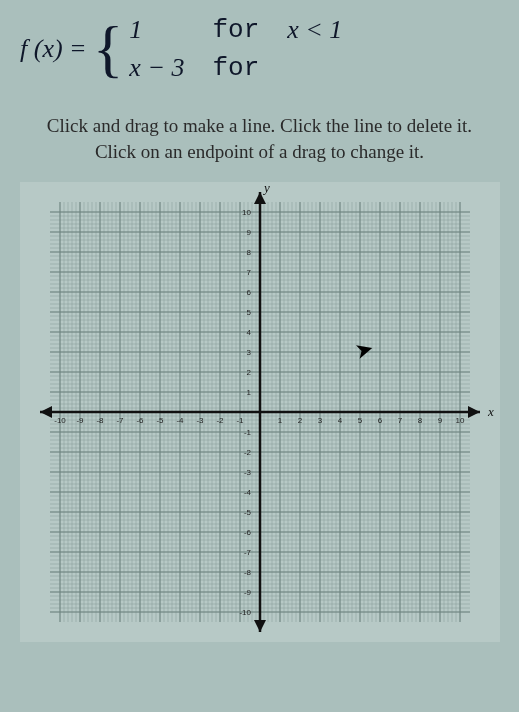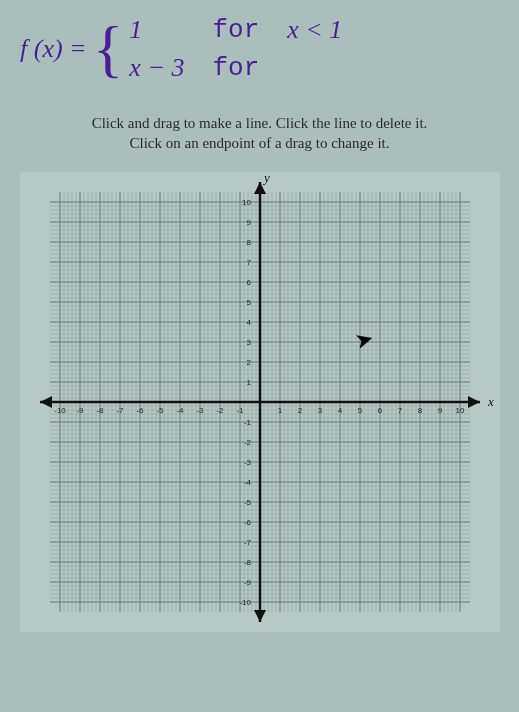--- a/index.html
+++ b/index.html
@@ -11,41 +11,41 @@
     color: #1a1a1a;
     padding: 15px 20px;
     overflow: hidden;
   }
   .equation {
     font-size: 26px;
     display: flex;
     align-items: center;
     margin-bottom: 30px;
     font-style: italic;
-    color: #4c1d95;
+    color: #0f172a;
   }
   .lhs { margin-right: 6px; }
   .brace {
     font-size: 64px;
     font-style: normal;
     line-height: 0.9;
     margin-right: 6px;
     font-family: serif;
   }
   .cases {
     display: grid;
     grid-template-columns: auto auto auto;
     column-gap: 28px;
     row-gap: 8px;
     align-items: center;
   }
   .cases .for { font-style: normal; font-family: Liberation Mono, monospace; }
   .instructions {
     text-align: center;
-    font-size: 15px;
+    font-size: 19px;
     font-style: normal;
     color: #2a2a2a;
     margin-bottom: 18px;
     line-height: 1.35;
     font-family: Georgia, "Times New Roman", serif;
   }
   .graph-wrap {
     width: 480px;
     height: 460px;
     margin: 0 auto;

